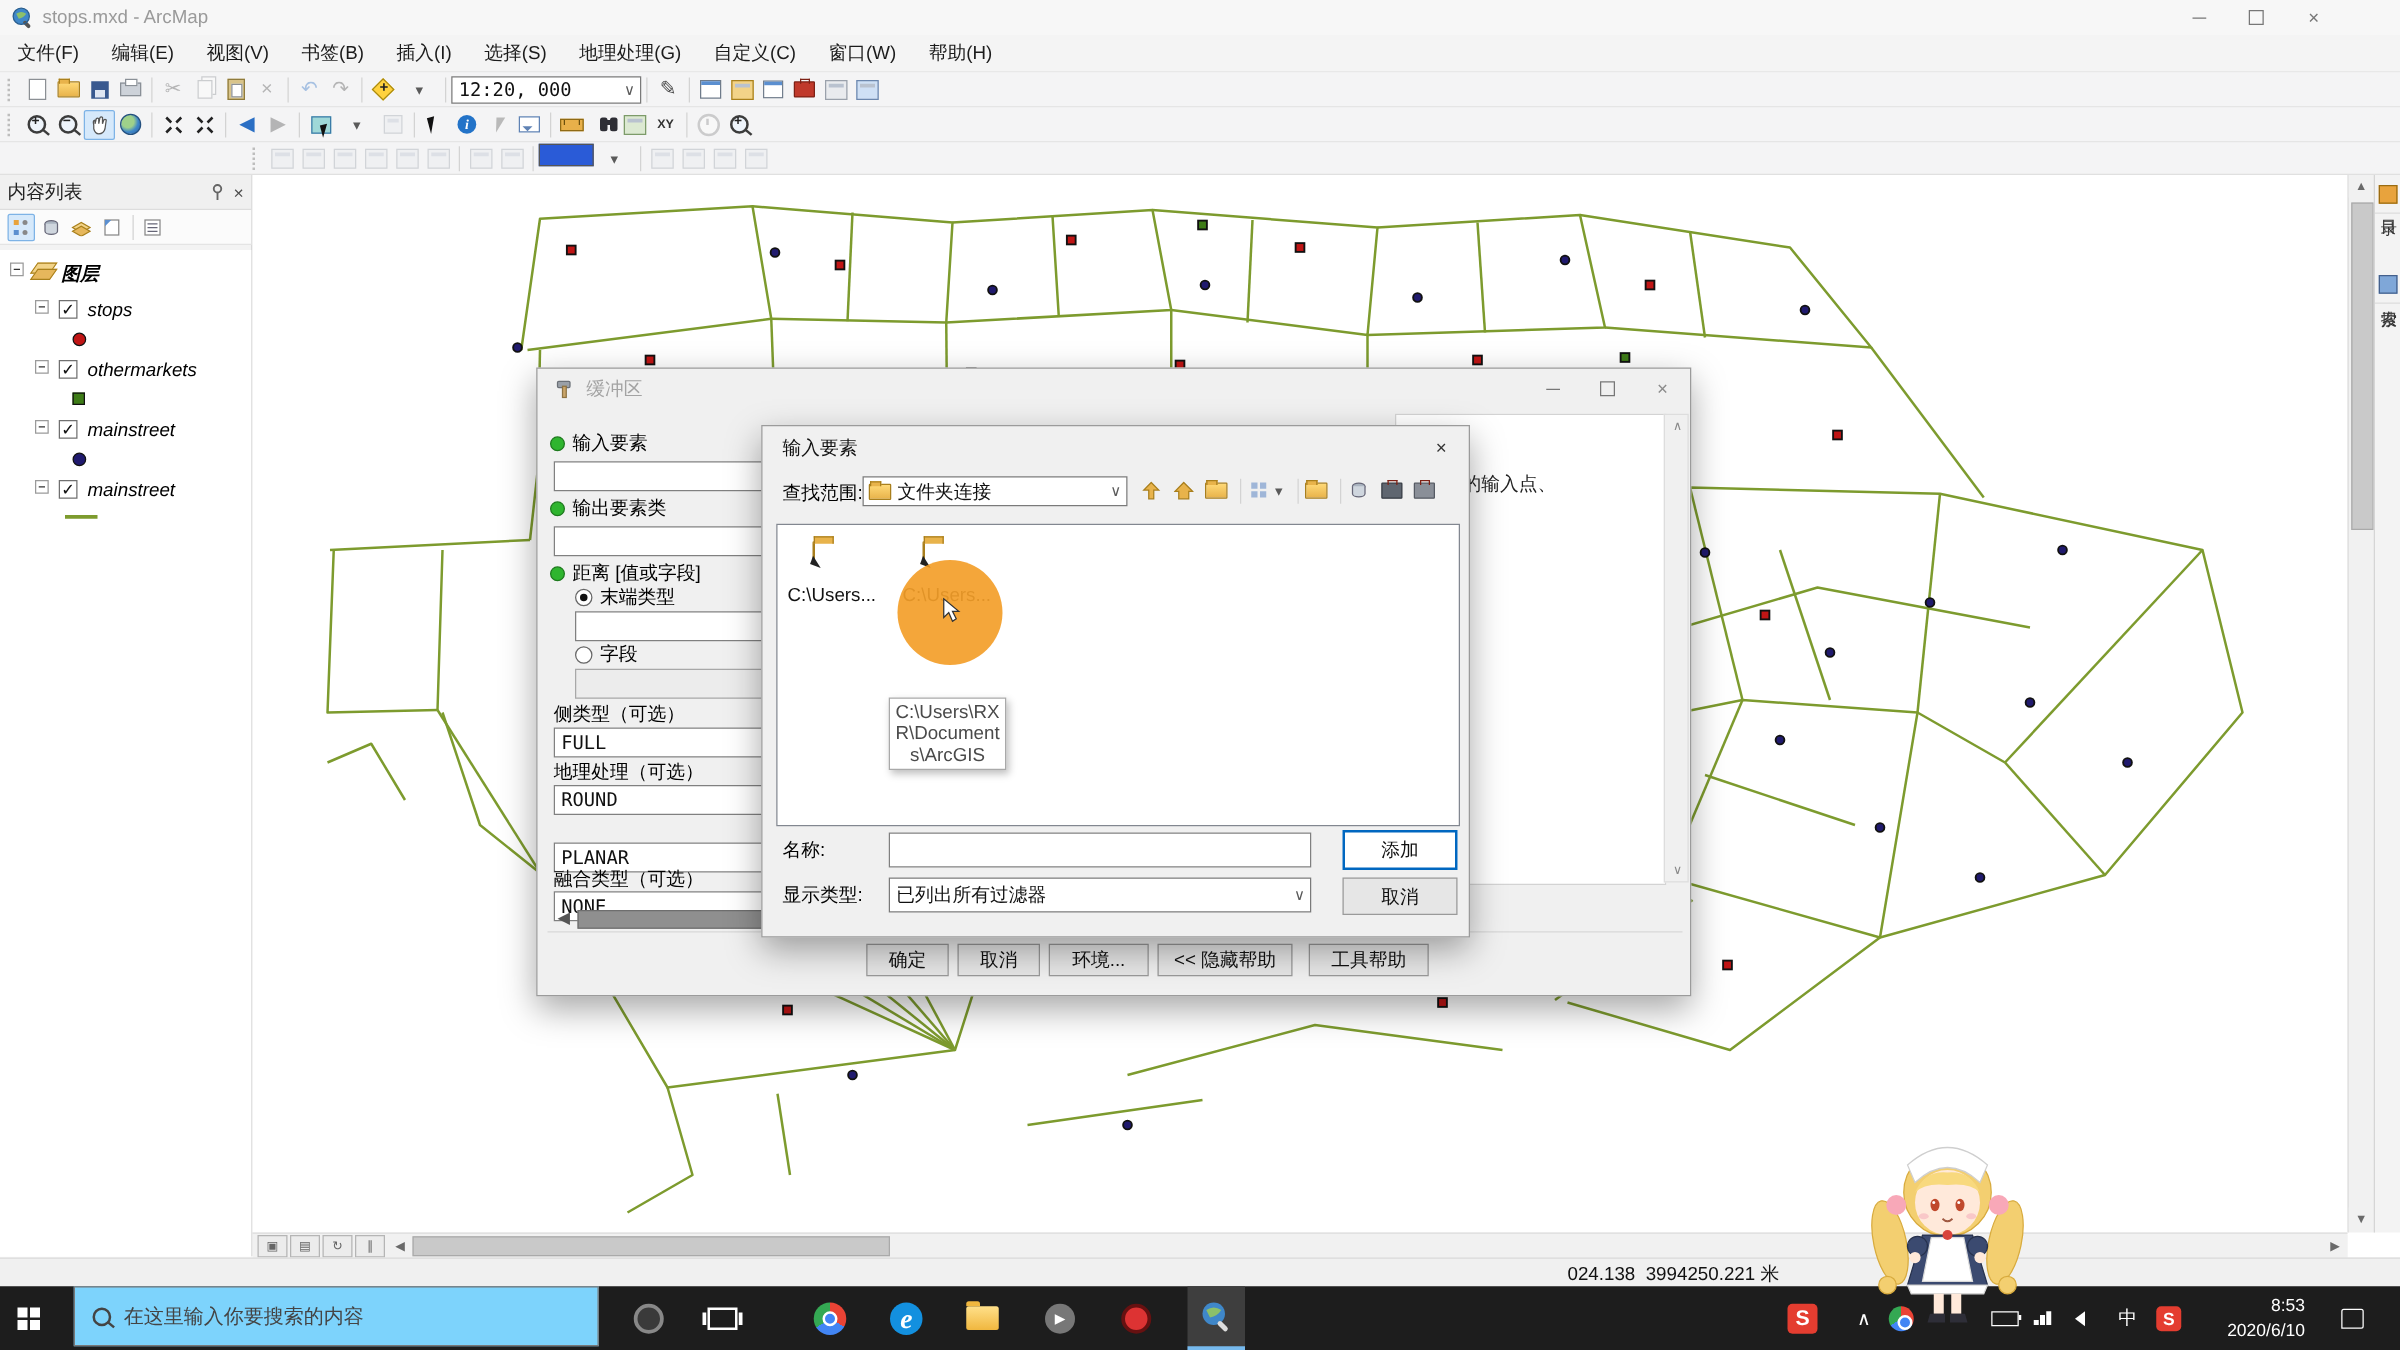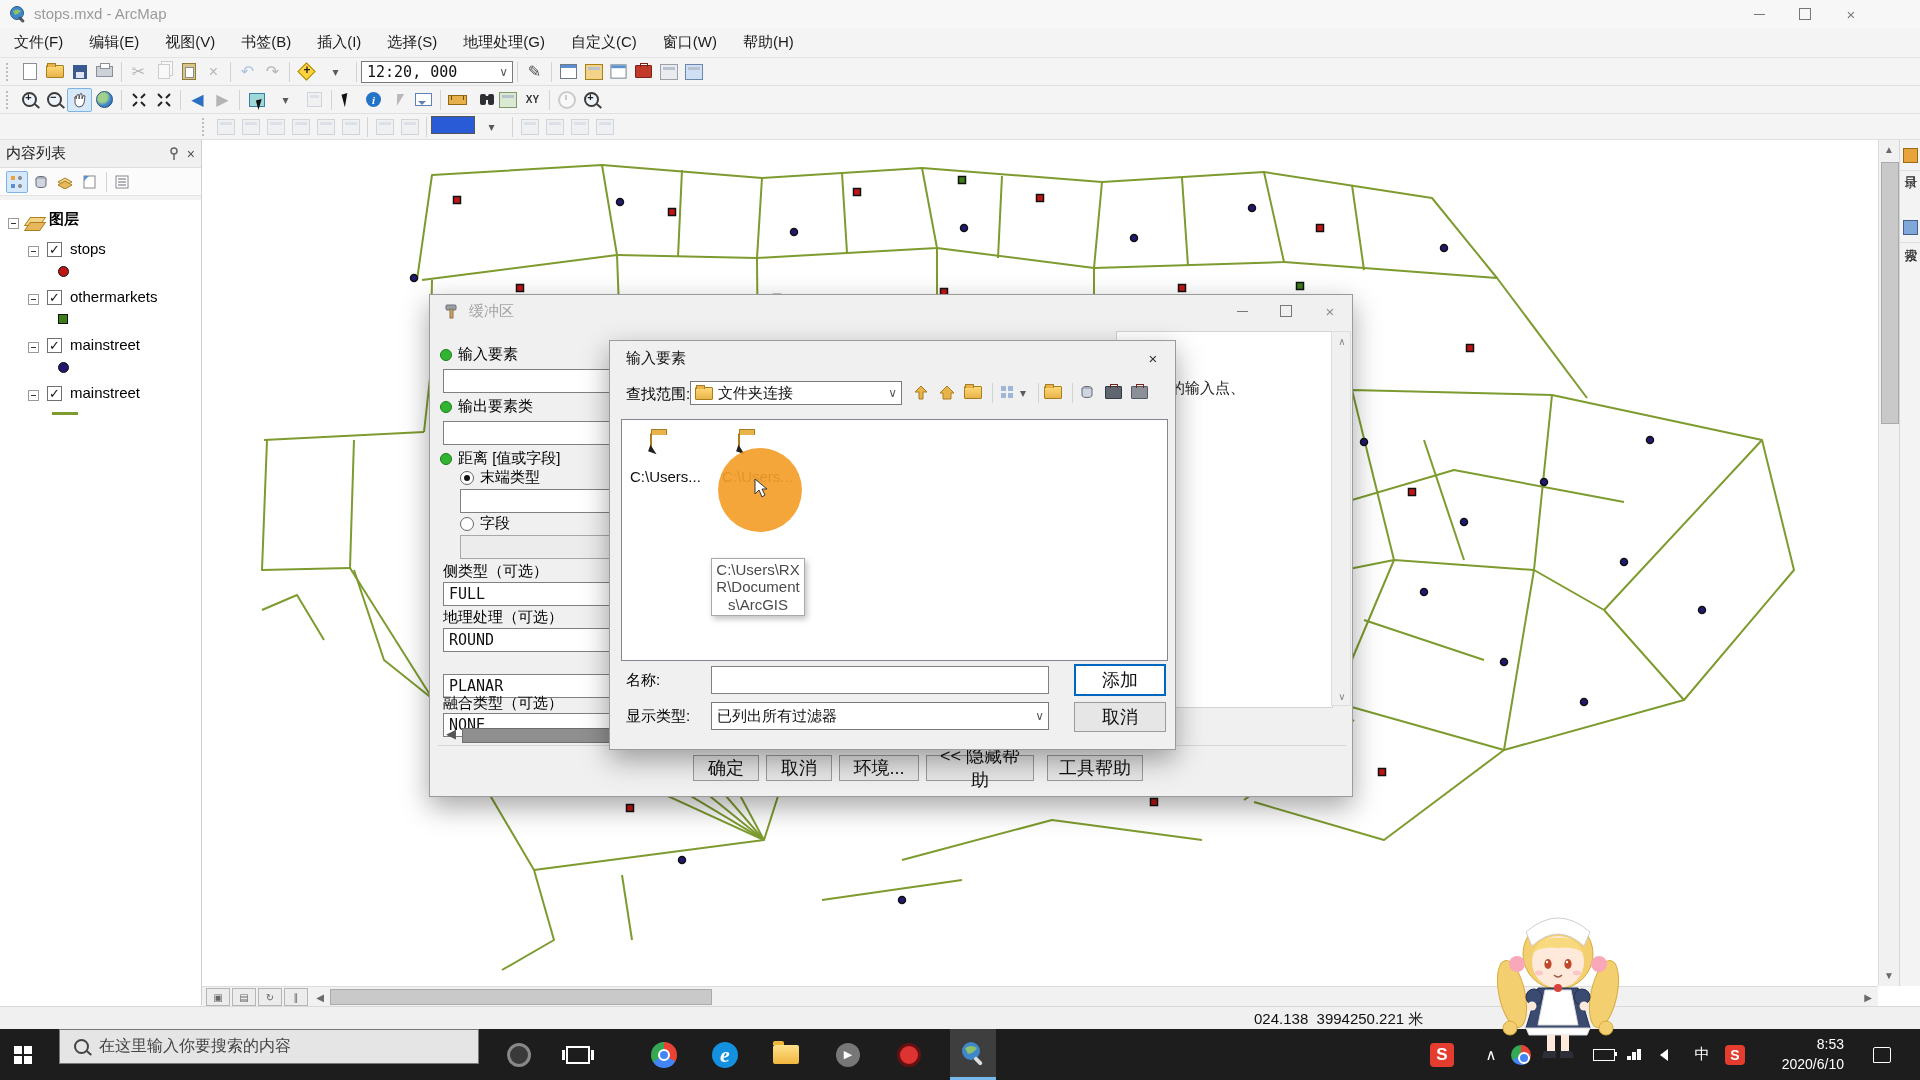--- a/index.html
+++ b/index.html
@@ -65,21 +65,21 @@
   .combo .val{flex:1;padding-left:5px;font-size:15px;color:#111;white-space:nowrap;overflow:hidden;}
   .chev{font-size:12px;color:#5a5a5a;padding:0 4px;}
   .mono{font-family:"DejaVu Sans Mono","Liberation Mono",monospace;}
   
   #toc{left:0;top:140px;width:202px;height:865px;background:#f3f3f3;border-right:1px solid #cfcfcf;box-sizing:border-box;}
   #toc-header{left:0;top:0;width:100%;height:28px;background:#f0f0f0;border-bottom:1px solid #ddd;display:flex;align-items:center;padding:0 6px;box-sizing:border-box;}
   #toc-title{font-size:15px;color:#222;flex:1;}
   #toc-tools{left:0;top:28px;width:100%;height:28px;display:flex;align-items:center;padding-left:6px;box-sizing:border-box;border-bottom:1px solid #e4e4e4;background:#fbfbfb;}
   .toc-ic{width:22px;height:22px;display:flex;align-items:center;justify-content:center;margin-right:2px;}
   #toc-tree{left:0;top:60px;width:100%;bottom:0;background:#fff;font-size:15px;color:#000;}
-  .trow{position:absolute;display:flex;align-items:flex-end;}
+  .trow{position:absolute;display:flex;align-items:flex-start;font-style:italic;}
   .expander{width:11px;height:11px;border:1px solid #9a9a9a;background:#fff;display:flex;align-items:center;justify-content:center;box-sizing:border-box;}
   .expander i{display:block;width:5px;height:1px;background:#333;}
   .cbox{width:15px;height:15px;border:1px solid #707070;background:#fff;display:flex;align-items:center;justify-content:center;font-size:13px;color:#111;box-sizing:border-box;}
   .sym-dot{width:9px;height:9px;border:1.5px solid #111;border-radius:50%;box-sizing:content-box;}
   .sym-sq{width:8px;height:8px;border:1.5px solid #111;}
   .i-layers{width:16px;height:12px;position:relative;}
   .i-layers::before,.i-layers::after{content:'';position:absolute;left:0;width:14px;height:7px;background:#f2d388;border:1px solid #a9801c;transform:skewX(-35deg);}
   .i-layers::after{top:5px;background:#e6b75c;}
   
   #maparea{left:202px;top:140px;width:1676px;height:846px;background:#fff;overflow:hidden;}
@@ -105,37 +105,37 @@
   .gdot{position:absolute;width:10px;height:10px;border-radius:50%;background:#2fb52f;border:1px solid #1d7a1d;}
   .pinput{position:absolute;height:24px;background:#fff;border:1px solid #808080;box-sizing:border-box;}
   .pinput.gray{background:#ececec;border-color:#a8a8a8;}
   .pval{font-size:15px;padding:2px 0 0 5px;color:#111;}
   .radio{position:absolute;width:14px;height:14px;border:1px solid #666;border-radius:50%;background:#fff;box-sizing:border-box;}
   .radio.on::after{content:'';position:absolute;left:3px;top:3px;width:6px;height:6px;border-radius:50%;background:#111;}
   #buf-help{left:686px;top:36px;width:215px;height:375px;background:#fff;border:1px solid #d3d3d3;}
   #buf-help h3{margin:10px 0 0 8px;font-size:16px;color:#111;}
   #buf-help p{margin:14px 0 0 8px;font-size:15px;color:#222;line-height:1.45;}
   #buf-vscroll{left:901px;top:36px;width:20px;height:375px;background:#f0f0f0;border:1px solid #ddd;box-sizing:border-box;}
-  .dlgbtn{position:absolute;height:26px;background:#e6e6e6;border:1px solid #9a9a9a;font-size:18px;color:#111;display:flex;align-items:center;justify-content:center;box-sizing:border-box;}
+  .dlgbtn{position:absolute;height:26px;background:#e6e6e6;border:1px solid #9a9a9a;font-size:15px;color:#111;display:flex;align-items:center;justify-content:center;box-sizing:border-box;}
   #filedlg{left:609px;top:340px;width:567px;height:410px;z-index:20;}
   #fd-title{left:0;top:0;width:100%;height:34px;display:flex;align-items:center;padding-left:16px;box-sizing:border-box;}
   #fd-title .t{font-size:15px;color:#111;flex:1;}
   .fd-ic{width:22px;height:20px;display:flex;align-items:center;justify-content:center;margin-right:2px;}
   #fd-list{left:11px;top:78px;width:545px;height:240px;background:#fff;border:1px solid #828790;}
   .bigfolder{width:34px;height:24px;background:linear-gradient(#ffd977,#e8b34b);border:1px solid #a97f1d;border-radius:2px;position:relative;}
   .bigfolder::before{content:'';position:absolute;top:-5px;left:0;width:14px;height:5px;background:#e8b34b;border:1px solid #a97f1d;border-bottom:none;}
   .bigfolder::after{content:'';position:absolute;left:-2px;bottom:-2px;border-top:7px solid transparent;border-left:9px solid #222;transform:rotate(20deg);}
   .flabel{position:absolute;font-size:15px;color:#111;white-space:nowrap;}
   #clickglow{left:96px;top:28px;width:84px;height:84px;border-radius:50%;background:#f39a1f;opacity:.88;}
   #tooltip{left:89px;top:138px;width:94px;background:#fff;border:1px solid #a9a9a9;box-shadow:2px 3px 6px rgba(0,0,0,.25);font-size:15px;color:#4a4a4a;text-align:center;line-height:1.15;word-break:break-all;padding:2px 1px;box-sizing:border-box;}
   #addbtn{border:2px solid #0067c0;background:#fff;}
   
   #taskbar{left:0;top:1029px;width:1920px;height:51px;background:#1d1d1d;z-index:40;}
   .tkic{position:absolute;top:0;width:46px;height:51px;display:flex;align-items:center;justify-content:center;}
-  #tk-search{left:59px;top:0;width:420px;height:35px;background:#e5e5e5;display:flex;align-items:center;border:1px solid #777;box-sizing:border-box;}
+  #tk-search{left:59px;top:0;width:420px;height:48px;background:#7dd3fc;display:flex;align-items:center;border:1px solid #777;box-sizing:border-box;}
   #tk-search .mag{width:11px;height:11px;border:2px solid #444;border-radius:50%;position:relative;margin:0 10px 0 14px;}
   #tk-search .mag::after{content:'';position:absolute;width:6px;height:2px;background:#444;right:-5px;bottom:-2px;transform:rotate(40deg);}
   #tk-search .txt{font-size:16px;color:#444;}
   .winlogo{display:grid;grid-template-columns:8px 8px;grid-gap:2px;}
   .winlogo i{width:8px;height:8px;background:#fff;display:block;}
   .chrome{width:26px;height:26px;border-radius:50%;background:conic-gradient(#ea4335 0 33%,#4285f4 0 66%,#34a853 0 100%);position:relative;}
   .chrome::after{content:'';position:absolute;left:7px;top:7px;width:12px;height:12px;border-radius:50%;background:#4285f4;border:2px solid #fff;box-sizing:border-box;}
   .edge{width:26px;height:26px;border-radius:50%;background:#1390df;color:#fff;font-size:22px;font-weight:bold;font-style:italic;display:flex;align-items:center;justify-content:center;font-family:"Liberation Serif",serif;}
   .tfolder{width:26px;height:19px;background:linear-gradient(#ffe08a,#f0b73f);border-radius:2px;position:relative;}
   .tfolder::before{content:'';position:absolute;top:-4px;left:0;width:11px;height:4px;background:#f0b73f;border-radius:2px 2px 0 0;}

